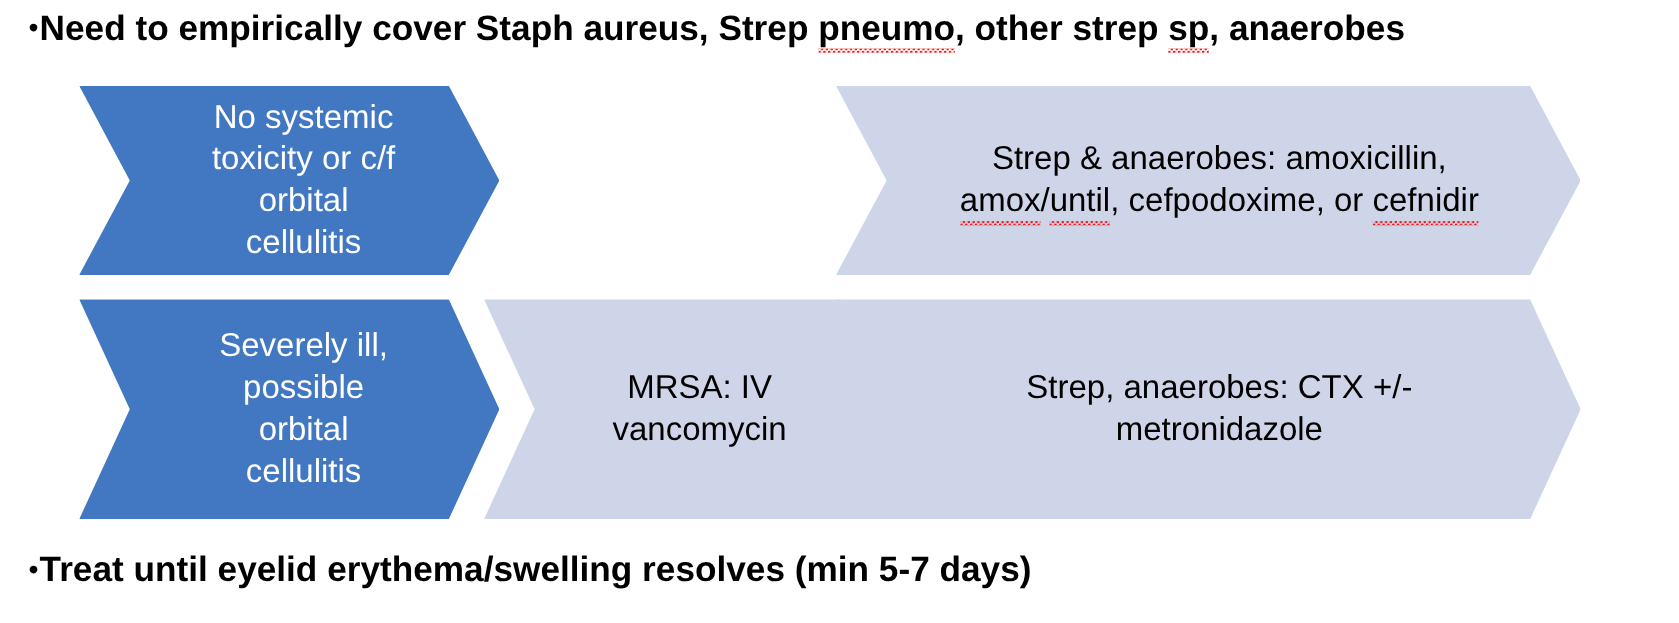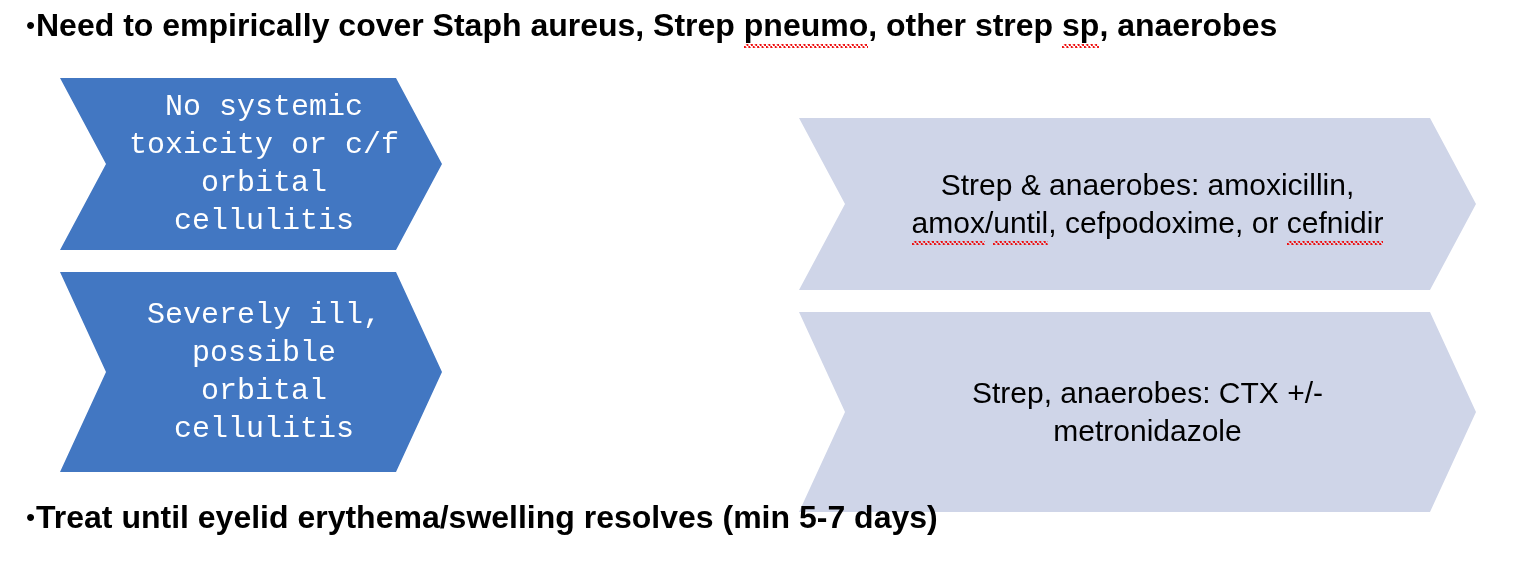--- a/index.html
+++ b/index.html
@@ -87,23 +87,23 @@
     background: #CFD5E8;
     color: #000000;
   }
   .chev-label {
     font-size: 30px;
     line-height: 38px;
     white-space: pre-line;
   }
 
   
-  .col-1 { left: 60px;  width: 382px; font-family: Liberation Mono, monospace; }
+  .col-1 { left: 72px;  width: 382px; }
   .col-2 { left: 440px; width: 370px; }
-  .col-3 { left: 799px; width: 677px; margin-top: 40px; }
+  .col-3 { left: 760px; width: 677px; }
 
   .col-1 .chev-label { padding-left: 26px; }
   .col-2 .chev-label { padding-left: 22px; }
   .col-3 .chev-label { padding-left: 20px; }
 </style>
 </head>
 <body>
 
 <div class="bullet-row" id="bullet-top">
   <span class="bullet-glyph">•</span>
@@ -123,20 +123,24 @@
   </div>
 </div>
 
 <div class="band" id="band-2">
   <div class="chev chev-lead col-1">
     <span class="chev-label">Severely ill,
 possible
 orbital
 cellulitis</span>
   </div>
+  <div class="chev chev-step col-2">
+    <span class="chev-label">MRSA: IV
+vancomycin</span>
+  </div>
   <div class="chev chev-step col-3">
     <span class="chev-label">Strep, anaerobes: CTX +/-
 metronidazole</span>
   </div>
 </div>
 
 <div class="bullet-row" id="bullet-bottom">
   <span class="bullet-glyph">•</span>
   <span class="bullet-text">Treat until eyelid erythema/swelling resolves (min 5-7 days)</span>
 </div>

